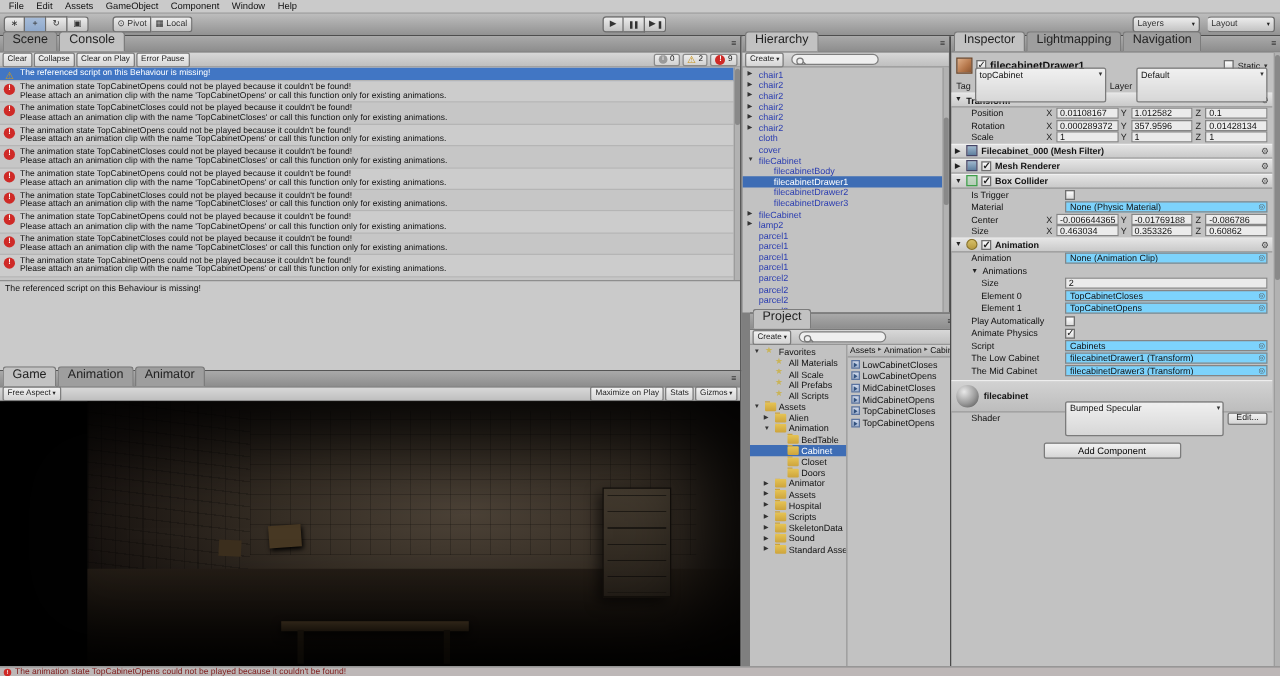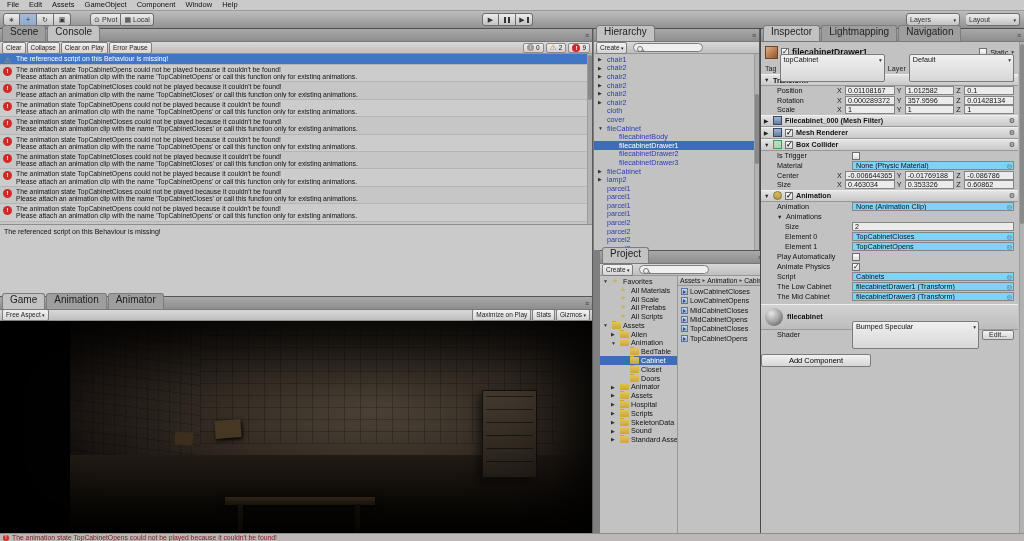--- a/index.html
+++ b/index.html
@@ -154,21 +154,21 @@
 .vrow{display:flex;align-items:center;gap:2px;height:9.5px;padding:0 4px 0 16px}
 .vlabel{flex:0 0 58px;white-space:nowrap;overflow:hidden}
 .ax{flex:0 0 6px;color:#222}
 .vfld{flex:1}
 .sub .plabel{flex:0 0 64px}
 .sub{padding-left:24px}
 .fold{font-size:5.5px;color:#222;width:6px;flex:0 0 6px}
 .mat-strip{display:flex;align-items:center;gap:4px;height:26px;background:linear-gradient(#d2d2d2,#bdbdbd);border-top:1px solid #eee;border-bottom:1px solid #999;padding:0 4px;margin-top:2px}
 .sphere{width:18px;height:18px;border-radius:50%;background:radial-gradient(circle at 35% 30%,#e8e8e8,#9a9a9a 55%,#555 95%);flex:0 0 18px}
 .mat-name{font-weight:bold}
-.addc-row{display:flex;padding:14px 0}
+.addc-row{display:flex;justify-content:center;padding:14px 0}
 .addc{width:110px;height:13px;font-size:7.5px;background:linear-gradient(#f2f2f2,#d5d5d5);border:1px solid #7b7b7b;border-radius:2px}
 
 
 #statusbar{position:absolute;left:0;top:533px;width:1024px;height:8px;background:#bdb7b7;border-top:1px solid #8e8e8e;display:flex;align-items:center;gap:3px;padding:0 3px;overflow:hidden}
 .err-ic.sb{width:6px;height:6px;line-height:6px;font-size:4.5px;flex:0 0 6px}
 .sb-text{font-size:6.8px;color:#7e1b1b;line-height:8px;white-space:nowrap}
 </style>
 </head>
 <body>
 

